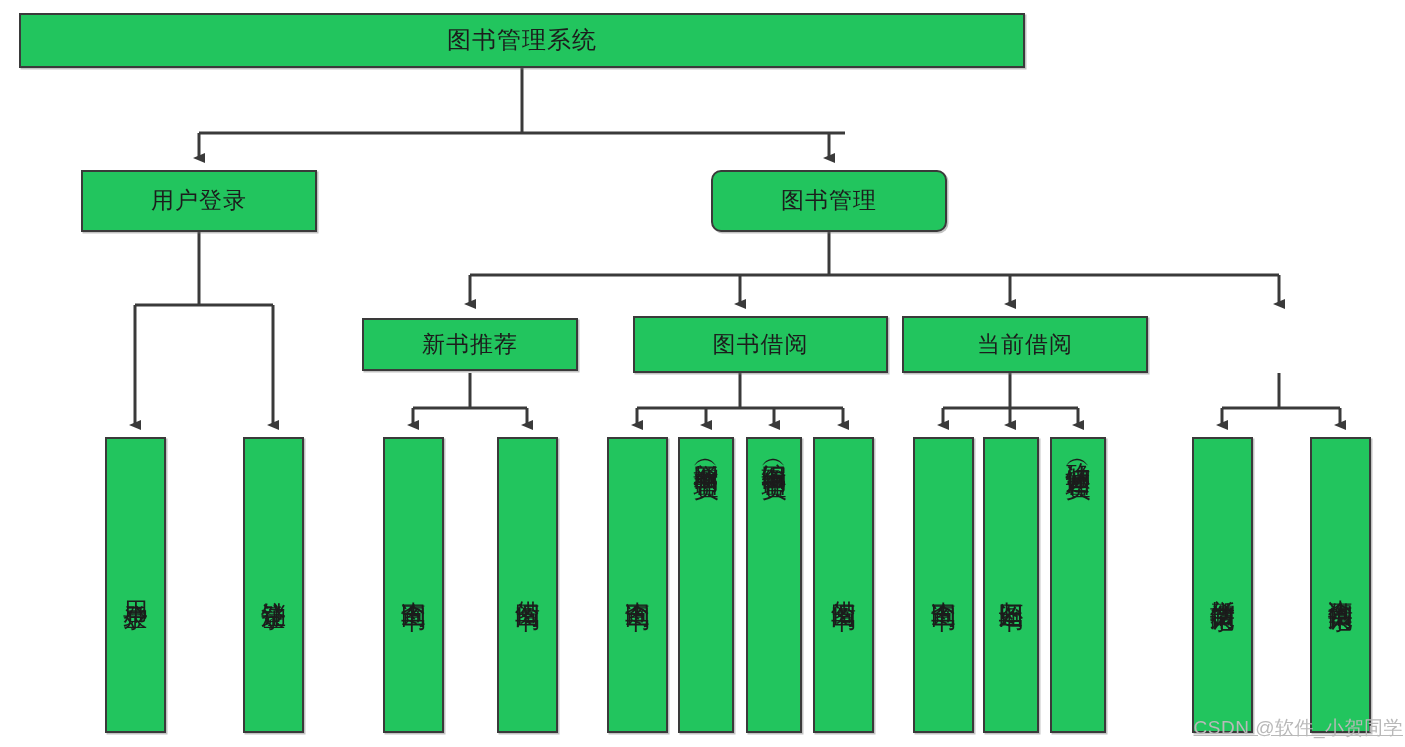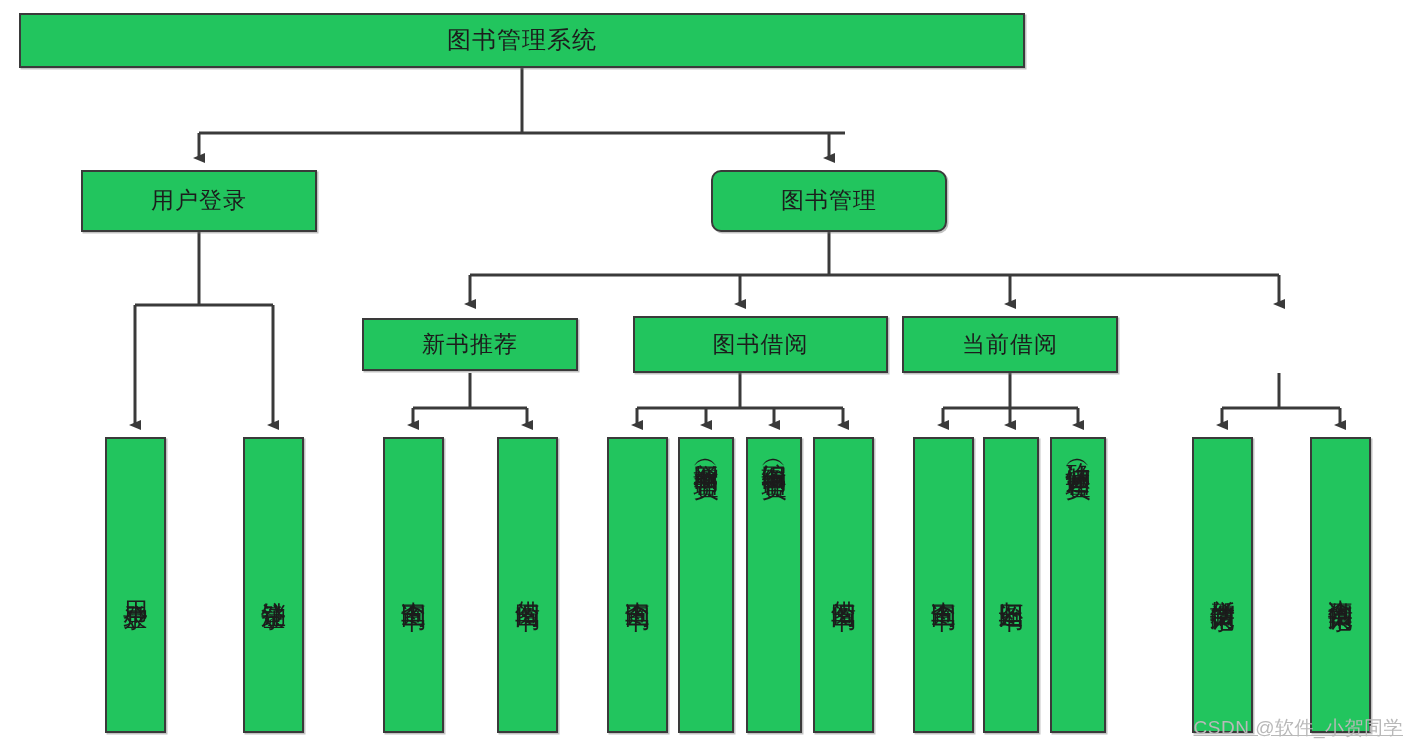--- a/index.html
+++ b/index.html
@@ -142,21 +142,21 @@
   </div>
 
   <div class="node horiz" style="left:362px; top:308px; width:216px; height:53px;margin-top:10px;">
     <span>新书推荐</span>
   </div>
 
   <div class="node horiz" style="left:633px; top:316px; width:255px; height:57px;">
     <span>图书借阅</span>
   </div>
 
-  <div class="node horiz" style="left:902px; top:316px; width:216px; height:57px;">
+  <div class="node horiz" style="left:902px; top:316px; width:246px; height:57px;">
     <span>当前借阅</span>
   </div>
 
 
   <div class="node vert centered" style="left:105px; top:437px; width:61px; height:296px;">
     <span class="vert-text">用户登录</span>
   </div>
 
   <div class="node vert centered" style="left:243px; top:437px; width:61px; height:296px;">
     <span class="vert-text">注销登录</span>

